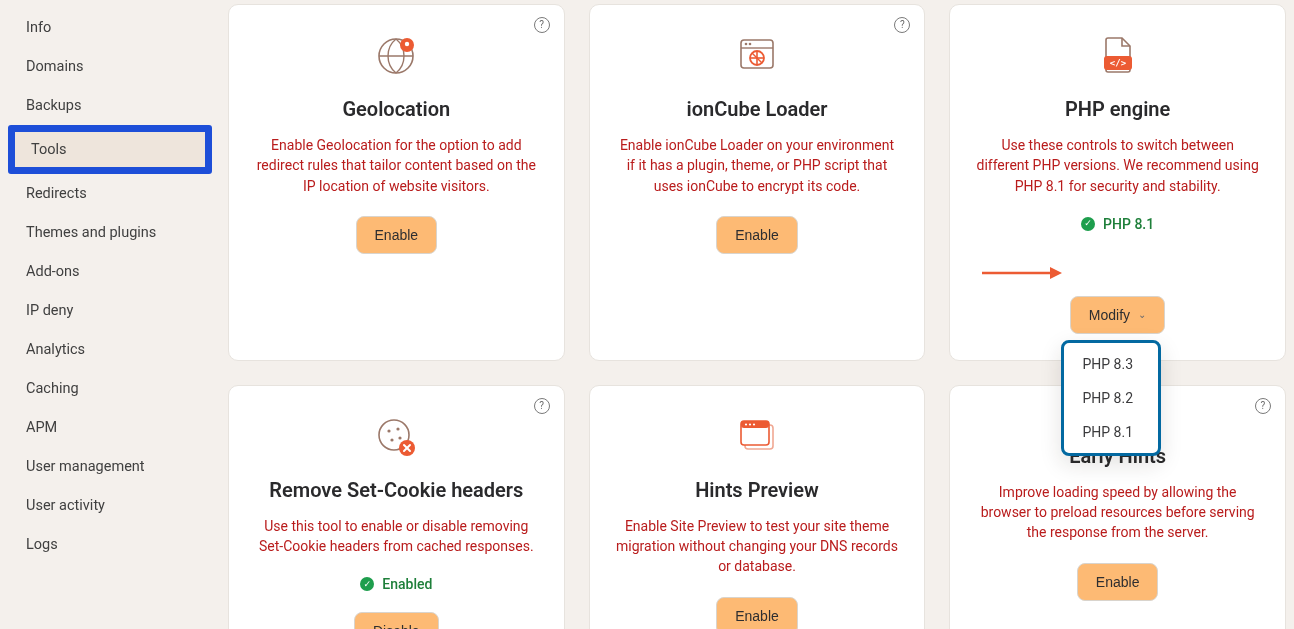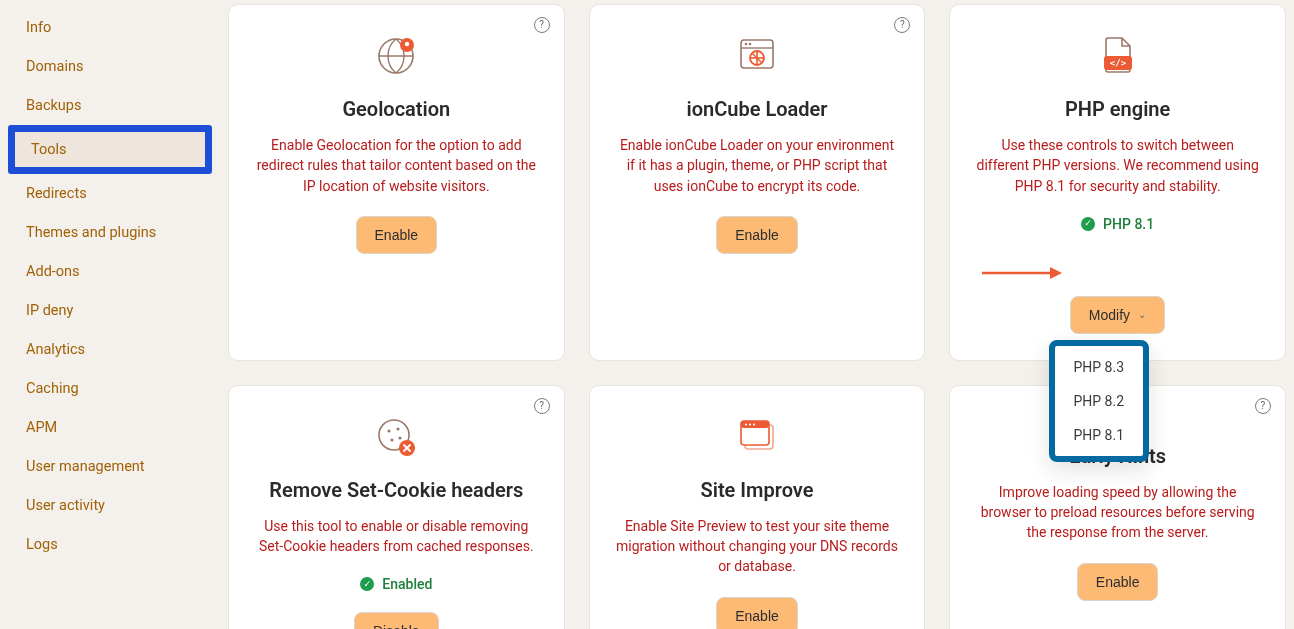--- a/index.html
+++ b/index.html
@@ -18,21 +18,21 @@
   }
   
   .sidebar {
     width: 220px;
     flex: 0 0 220px;
     padding: 8px 4px 8px 4px;
   }
   .sidebar-item {
     padding: 11px 18px;
     font-size: 14.5px;
-    color: #a16207;
+    color: #404040;
     cursor: pointer;
     border-radius: 4px;
     margin: 0 4px;
   }
   .sidebar-item.active {
     background: #eee5dc;
     border: 7px solid #1d4ed8;
     border-radius: 3px;
     padding: 9px 16px;
     margin: 0 4px;
@@ -126,24 +126,24 @@
     gap: 8px;
   }
   .btn .chev {
     font-size: 10px;
     color: #6b6b6e;
   }
   
   .dropdown {
     position: absolute;
     top: 100%;
-    right: 16px;
+    right: 4px;
     margin-top: 6px;
     background: #fff;
-    border: 6px solid #0369a1;
+    border: 3px solid #0369a1;
     border-radius: 8px;
     box-shadow: 0 8px 22px rgba(40,30,20,0.13);
     min-width: 100px;
     padding: 4px 0;
     z-index: 20;
   }
   .dropdown-item {
     padding: 9px 18px;
     font-size: 14px;
     color: #3b3b3d;
@@ -280,21 +280,21 @@
       <div class="card-icon">
         <svg width="44" height="44" viewBox="0 0 44 44" fill="none">
           <rect x="10" y="10" width="28" height="24" rx="3" stroke="#f0a893" stroke-width="1.6" fill="#fff"></rect>
           <rect x="6" y="6" width="28" height="24" rx="3" stroke="#ec5b33" stroke-width="1.6" fill="#fff"></rect>
           <rect x="6" y="6" width="28" height="7" rx="3" fill="#ec5b33"></rect>
           <circle cx="11" cy="9.5" r="1.1" fill="#fff"></circle>
           <circle cx="15" cy="9.5" r="1.1" fill="#fff"></circle>
           <circle cx="19" cy="9.5" r="1.1" fill="#fff"></circle>
         </svg>
       </div>
-      <h3 class="card-title">Site Improve</h3>
+      <h3 class="card-title">Hints Preview</h3>
       <p class="card-desc">Enable Site Preview to test your site theme migration without changing your DNS records or database.</p>
       <button class="btn">Enable</button>
     </section>
 
     <section class="card">
       <span class="help">?</span>
       <h3 class="card-title" style="margin-top:30px;">Early Hints</h3>
       <p class="card-desc">Improve loading speed by allowing the browser to preload resources before serving the response from the server.</p>
       <button class="btn">Enable</button>
     </section>

